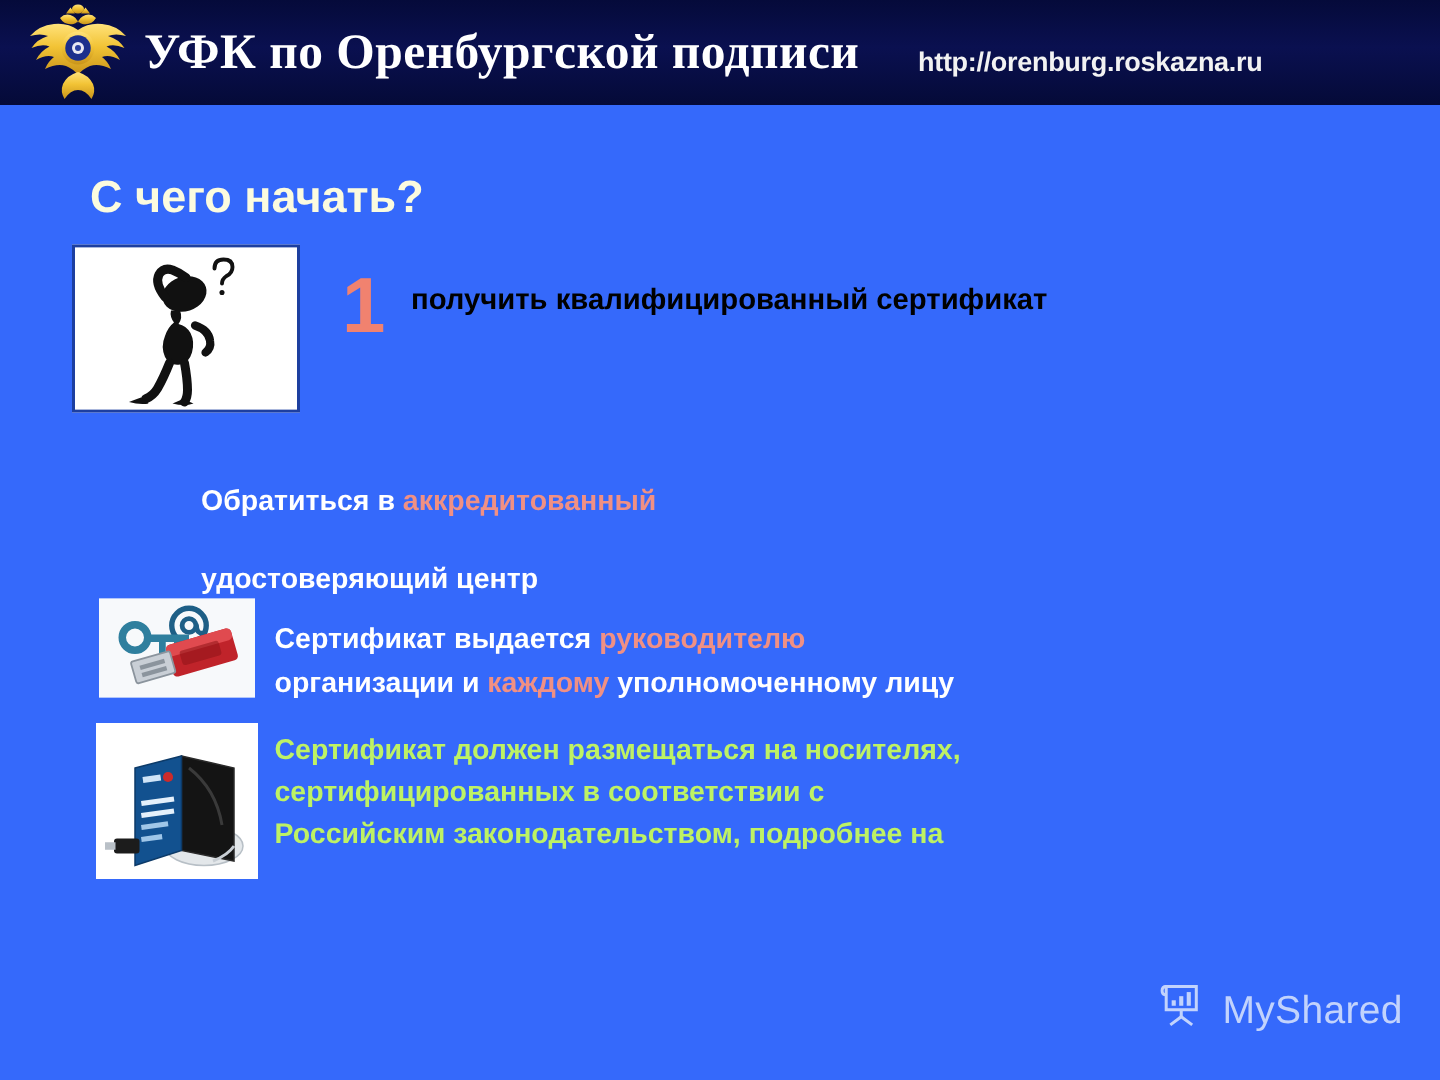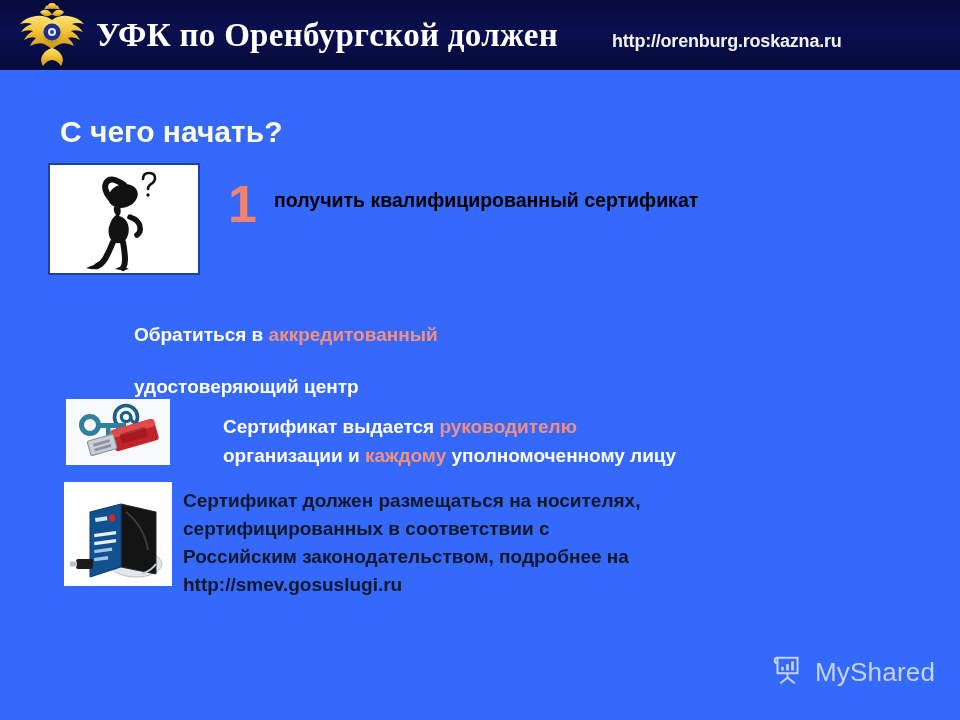--- a/index.html
+++ b/index.html
@@ -128,30 +128,29 @@
   
   #usb-text {
     position: absolute;
     left: 183px;
     top: 412px;
     width: 700px;
     font-size: 19px;
     font-weight: bold;
     color: #ffffff;
     line-height: 29px;
-    margin-left: 40px;
   }
   #cd-text {
     position: absolute;
     left: 183px;
     top: 487px;
     width: 700px;
     font-size: 19px;
     font-weight: bold;
-    color: #0f172a;
+    color: #bef264;
     line-height: 28px;
   }
   .hl {
     color: #f09084;
   }
   .line { display: block; white-space: nowrap; }
 
   
   #watermark {
     position: absolute;
@@ -194,21 +193,21 @@
 
         <path d="M38 46 q-7 2 -10 8 q-2 5 1 10 q4 -6 9 -6 q5 0 9 6 q3 -5 1 -10 q-3 -6 -10 -8 z" fill="url(#goldg)"></path>
 
         <circle cx="38" cy="30" r="11" fill="url(#goldg)"></circle>
         <circle cx="38" cy="30" r="8.5" fill="#1c2f8c"></circle>
         <circle cx="38" cy="30" r="4" fill="#e8e8f2"></circle>
         <circle cx="38" cy="30" r="2" fill="#2a3fa0"></circle>
       </svg>
     </div>
 
-    <div id="header-title">УФК по Оренбургской должен</div>
+    <div id="header-title">УФК по Оренбургской подписи</div>
     <div id="header-url">http://orenburg.roskazna.ru</div>
   </div>
 
   <div id="slide-title">С чего начать?</div>
 
   <div class="thumb" id="thumb-person">
     <svg viewBox="0 0 148 108" width="148" height="108" aria-hidden="true">
       <rect x="0" y="0" width="148" height="108" fill="#ffffff"></rect>
 
       <path d="M93 14 q0 -6 6 -6 q6 0 6 5 q0 4 -4 6 q-3 2 -3 5" stroke="#111" stroke-width="2.6" fill="none" stroke-linecap="round"></path>
@@ -304,21 +303,20 @@
       </g>
 
       <path d="M78 92 q10 -4 14 -10" fill="none" stroke="#c8ced4" stroke-width="2"></path>
     </svg>
   </div>
 
   <div id="cd-text">
     <span class="line">Сертификат должен размещаться на носителях,</span>
     <span class="line">сертифицированных в соответствии с</span>
     <span class="line">Российским законодательством, подробнее на</span>
-    <span class="line">http://smev.gosuslugi.ru</span>
   </div>
 
   <div id="watermark">
     <span>
       <svg viewBox="0 0 34 34" width="31" height="31" aria-hidden="true">
         <path d="M6 3 h22 v17 h-22 z" fill="none" stroke="#cfdcfd" stroke-width="2.2"></path>
         <path d="M6 3 q-3 0 -3 3 q0 3 3 3" fill="none" stroke="#cfdcfd" stroke-width="2.2"></path>
         <rect x="10" y="13" width="3" height="4" fill="#cfdcfd"></rect>
         <rect x="15.5" y="10" width="3" height="7" fill="#cfdcfd"></rect>
         <rect x="21" y="7" width="3" height="10" fill="#cfdcfd"></rect>

